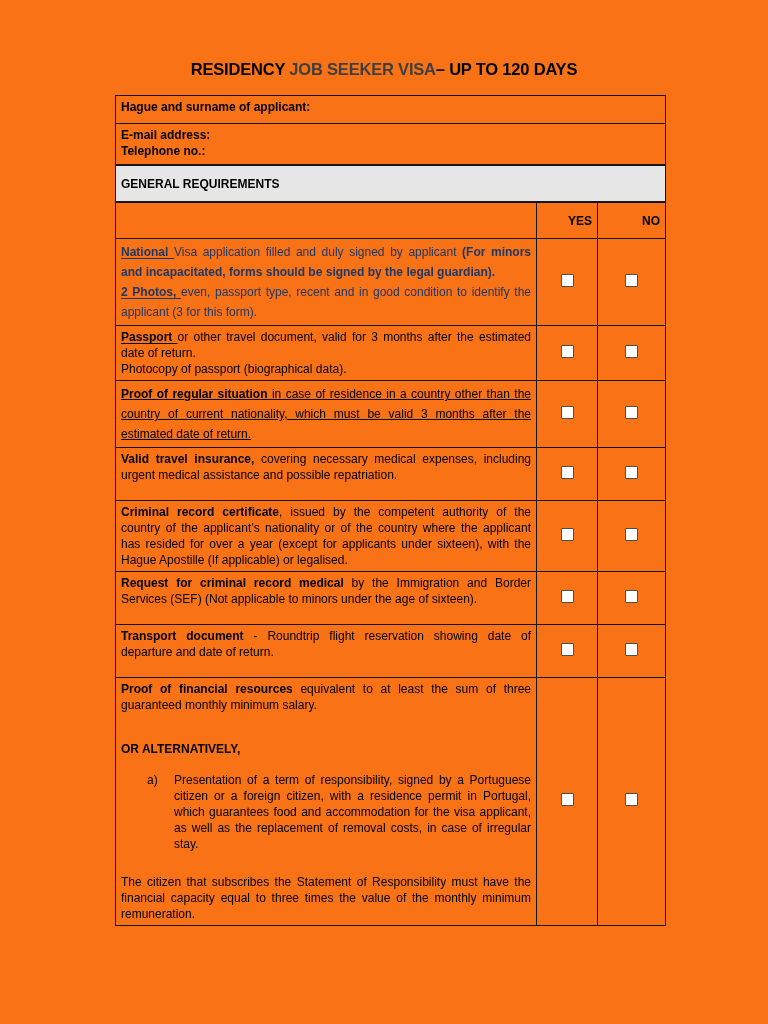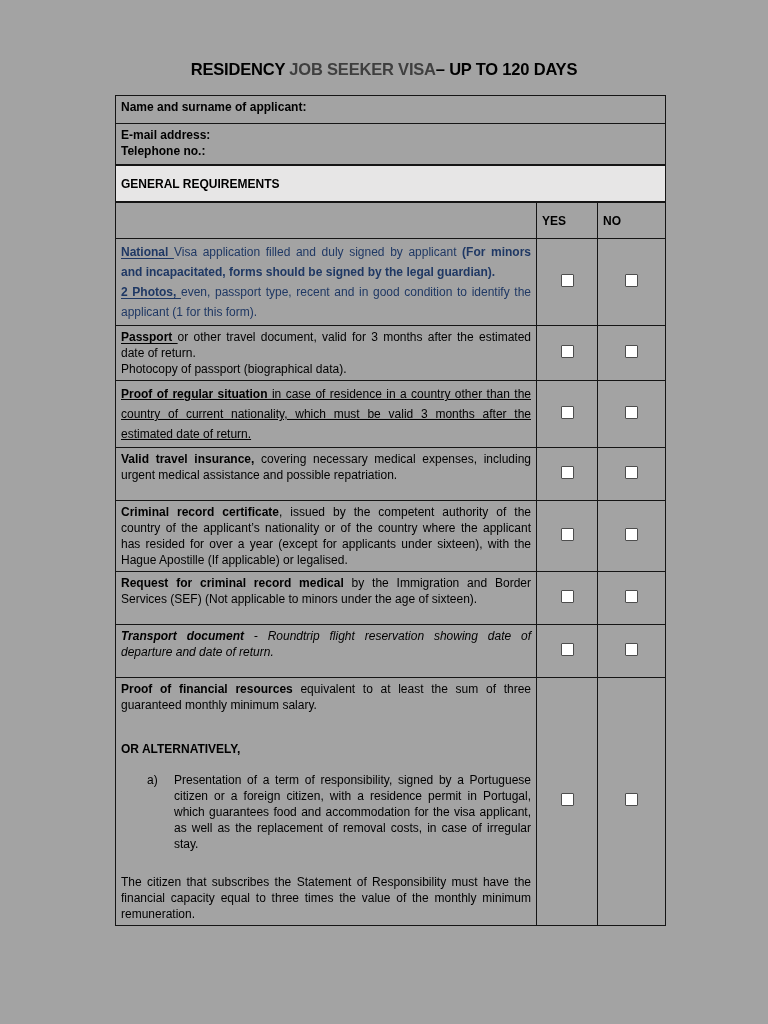--- a/index.html
+++ b/index.html
@@ -1,36 +1,36 @@
 <!DOCTYPE html>
 <html><head>
 <meta charset="utf-8">
 <style>
   * { margin:0; padding:0; box-sizing:border-box; }
   html,body { width:768px; height:1024px; background:#ffffff;
               font-family:"Liberation Sans", sans-serif; color:#000; }
-  .page { width:768px; height:1024px; background:#a3a3a3; padding-top:60px; }
+  .page { width:768px; height:1024px; background:#f97316; padding-top:60px; }
 
   .doc-title { text-align:center; font-size:16.5px; font-weight:bold;
                letter-spacing:-0.2px; margin-bottom:16px; white-space:pre; }
   .doc-title .gray { color:#3f3f3f; }
 
   .doc-body { margin-left:115px; width:550px; }
 
   table { border-collapse:collapse; table-layout:fixed; width:550px; }
   td { border:1.5px solid #151515; vertical-align:top; padding:3px 5px;
        font-size:12px; line-height:16px; }
 
   .label-cell { font-weight:bold; }
   .label-line { display:block; }
 
   .section-row td { background:#e7e6e6; font-weight:bold; height:36px;
                     vertical-align:middle; }
 
-  .col-head { font-weight:bold; text-align:left; vertical-align:middle;
+  .col-head { font-weight:bold; text-align:right; vertical-align:middle;
               height:36px; }
 
   .text-cell { text-align:justify; }
   .text-cell.spaced { line-height:20px; }
   .check-cell { vertical-align:middle; text-align:center; }
 
   .checkbox { display:inline-block; width:13px; height:13px;
               border:1.5px solid #4d4d4d; background:#fff; border-radius:1px; }
 
   .para { text-align:justify; }
@@ -54,21 +54,21 @@
   <div class="doc-title"><span>RESIDENCY </span><span class="gray">JOB SEEKER VISA</span><span>– UP TO 120 DAYS</span></div>
 
   <div class="doc-body">
 
     <table>
       <colgroup>
           <col style="width:550px">
         </colgroup>
       <tbody>
           <tr>
-        <td class="label-cell" style="height:28px">Name and surname of applicant:</td>
+        <td class="label-cell" style="height:28px">Hague and surname of applicant:</td>
       </tr>
       <tr>
         <td class="label-cell" style="height:41px">
           <span class="label-line">E-mail address:</span>
           <span class="label-line">Telephone no.:</span>
         </td>
       </tr>
     </tbody>
       </table>
 
@@ -91,21 +91,21 @@
       </colgroup>
       <tbody>
         <tr>
           <td></td>
           <td class="col-head">YES</td>
           <td class="col-head">NO</td>
         </tr>
       <tr>
             <td class="text-cell spaced" style="height: 76px; color: rgb(31, 56, 100);">
               <div class="para"><span class="b u">National </span><span>Visa application filled and duly signed by applicant </span><span class="b">(For minors and incapacitated, forms should be signed by the legal guardian).</span></div>
-              <div class="para"><span class="b u">2 Photos, </span><span>even, passport type, recent and in good condition to identify the applicant (1 for this form).</span></div>
+              <div class="para"><span class="b u">2 Photos, </span><span>even, passport type, recent and in good condition to identify the applicant (3 for this form).</span></div>
             </td>
             <td class="check-cell"><span class="checkbox"></span></td>
             <td class="check-cell"><span class="checkbox"></span></td>
           </tr>
           <tr>
             <td class="text-cell" style="height: 54px;">
               <div class="para"><span class="b u">Passport </span><span>or other travel document, valid for 3 months after the estimated date of return.</span></div>
               <div class="para"><span>Photocopy of passport (biographical data).</span></div>
             </td>
             <td class="check-cell"><span class="checkbox"></span></td>
@@ -133,21 +133,21 @@
             <td class="check-cell"><span class="checkbox"></span></td>
           </tr>
           <tr>
             <td class="text-cell" style="height: 53px;">
               <div class="para"><span class="b">Request for criminal record medical </span><span>by the Immigration and Border Services (SEF) (Not applicable to minors under the age of sixteen).</span></div>
             </td>
             <td class="check-cell"><span class="checkbox"></span></td>
             <td class="check-cell"><span class="checkbox"></span></td>
           </tr>
           <tr>
-            <td class="text-cell" style="height: 53px; font-style: italic;">
+            <td class="text-cell" style="height: 53px;">
               <div class="para"><span class="b">Transport document </span><span>- Roundtrip flight reservation showing date of departure and date of return.</span></div>
             </td>
             <td class="check-cell"><span class="checkbox"></span></td>
             <td class="check-cell"><span class="checkbox"></span></td>
           </tr>
           <tr>
             <td class="text-cell" style="height: 219px;">
               <div class="para"><span class="b">Proof of financial resources </span><span>equivalent to at least the sum of three guaranteed monthly minimum salary.</span></div>
               <div class="para gap-sm"><span class="b">OR ALTERNATIVELY,</span></div>
               <div class="para gap-md list-item">

